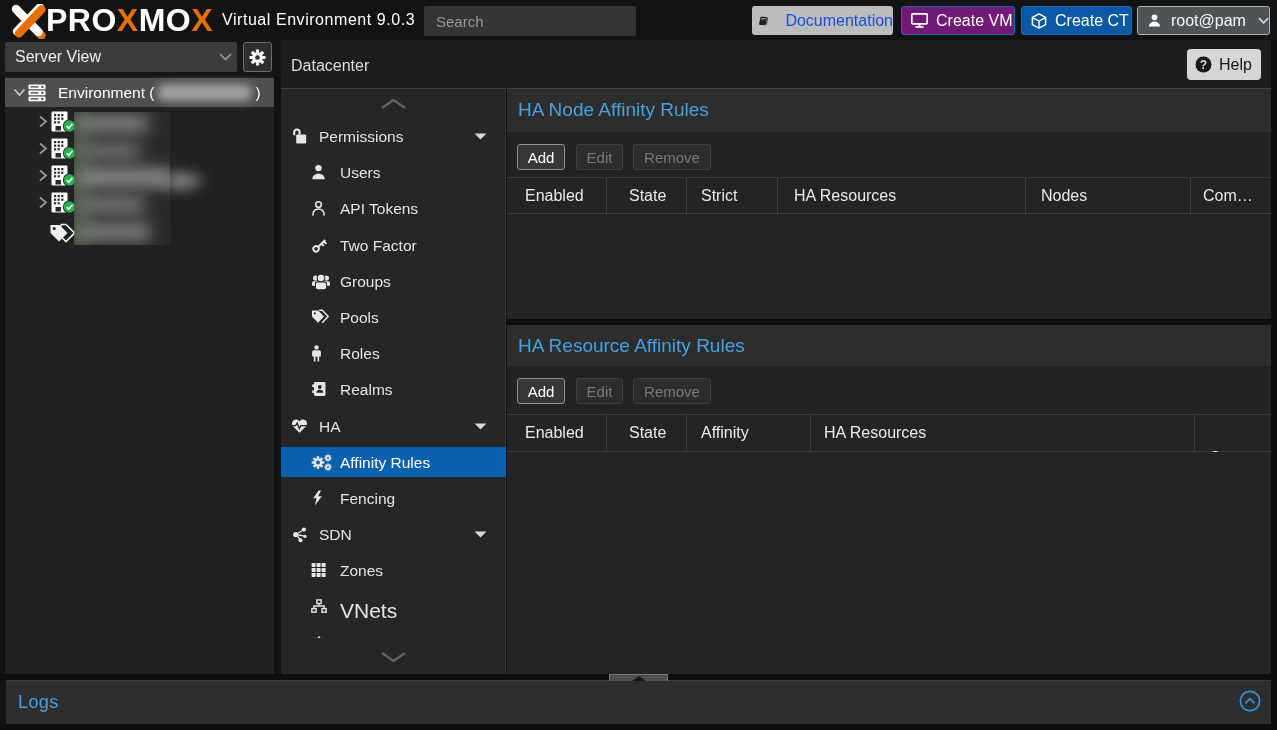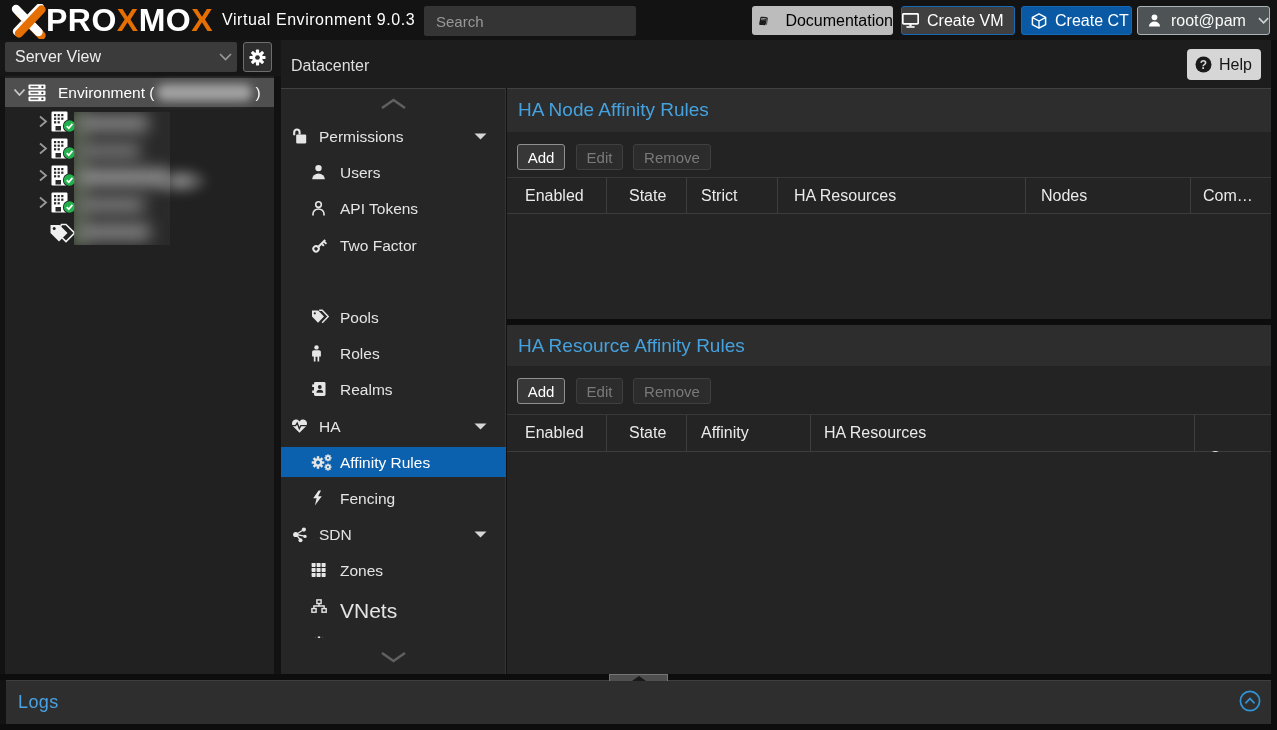--- a/index.html
+++ b/index.html
@@ -35,23 +35,23 @@
 
 <div class="abs flex" style="left:752px;top:6px;width:141px;height:29px;background:#bcbcbc;border-radius:3px;padding-left:7px;">
   <svg width="16" height="16" viewBox="0 0 16 16">
       <g transform="rotate(3 8 8)">
         <path fill="#1c1c1c" d="M3.4 0.9 H11.6 C12.7 0.9 13.4 1.7 13.25 2.7 L11.8 13.1 C11.65 14.2 10.7 15 9.6 15 H2.2 C1.1 15 0.4 14.2 0.55 13.1 L2 2.7 C2.15 1.7 3.4 0.9 3.4 0.9 Z"></path>
         <path fill="none" stroke="#1c1c1c" stroke-width="1.2" d="M14.6 1.6 L13 13.4 c-.1.9-.6 1.4-.6 1.4"></path>
         <rect x="3.5" y="3.1" width="7.8" height="1.15" fill="#bcbcbc"></rect>
         <rect x="3.2" y="5.5" width="7.8" height="1.15" fill="#bcbcbc"></rect>
       </g>
     </svg>
-  <span style="font-size:16px;color:#000000;margin-left:17px;">Documentation</span>
-</div>
-<div class="abs flex" style="left:901px;top:6px;width:114px;height:29px;background:#404040;border:1px solid #1668b5;border-radius:3px;">
+  <span style="font-size:16px;color:#1d4ed8;margin-left:17px;">Documentation</span>
+</div>
+<div class="abs flex" style="left:901px;top:6px;width:114px;height:29px;background:#701a75;border:1px solid #1668b5;border-radius:3px;padding-left:9px;">
   <svg width="17" height="15" viewBox="0 0 17 15">
       <rect x="0.8" y="0.8" width="15.4" height="10" rx="1" fill="none" stroke="#fff" stroke-width="1.7"></rect>
       <rect x="7.4" y="11" width="2.2" height="2.2" fill="#fff"></rect>
       <rect x="4.4" y="13.2" width="8.2" height="1.6" fill="#fff"></rect>
     </svg>
   <span style="font-size:16px;color:#fff;margin-left:8px;">Create VM</span>
 </div>
 <div class="abs flex" style="left:1021px;top:6px;width:111px;height:29px;background:#0a59a5;border:1px solid #1668b5;border-radius:3px;padding-left:9px;">
   <svg width="16" height="16" viewBox="0 0 16 16">
       <path d="M8 0.9 L14.6 4.4 V11.6 L8 15.1 L1.4 11.6 V4.4 Z" fill="none" stroke="#fff" stroke-width="1.5" stroke-linejoin="round"></path>
@@ -284,20 +284,37 @@
         <svg width="17" height="17" viewBox="0 0 17 17">
           <g transform="rotate(-44 8.5 8.5)">
             <circle cx="3.7" cy="8.5" r="2.7" fill="none" stroke="#e6e6e6" stroke-width="2"></circle>
             <rect x="6.2" y="7.5" width="10.2" height="2.1" fill="#e6e6e6"></rect>
             <rect x="10.4" y="9.2" width="1.9" height="2.6" fill="#e6e6e6"></rect>
             <rect x="13.6" y="9.2" width="1.9" height="3" fill="#e6e6e6"></rect>
           </g>
         </svg>
       </div>
       <span style="position:absolute;left:59px;top:10px;font-size:15.5px;color:#e4e4e4;">Two Factor</span>
+    </div>
+<div class="abs" style="left:0;top:145px;width:225px;height:36px;">
+      <div style="position:absolute;left:30px;top:9px;">
+        <svg width="20" height="18" viewBox="0 0 20 18">
+          <g fill="#e6e6e6">
+            <circle cx="4.6" cy="6" r="2.6"></circle>
+            <rect x="1" y="9.2" width="7.2" height="4.8" rx="1.6"></rect>
+            <circle cx="15.4" cy="6" r="2.6"></circle>
+            <rect x="11.8" y="9.2" width="7.2" height="4.8" rx="1.6"></rect>
+          </g>
+          <circle cx="10" cy="6" r="4.4" fill="#262626"></circle>
+          <circle cx="10" cy="6" r="3.3" fill="#e6e6e6"></circle>
+          <rect x="3.9" y="9.6" width="12.2" height="8" rx="2.4" fill="#262626"></rect>
+          <rect x="4.9" y="10.6" width="10.2" height="6.6" rx="2" fill="#e6e6e6"></rect>
+        </svg>
+      </div>
+      <span style="position:absolute;left:59px;top:10px;font-size:15.5px;color:#e4e4e4;">Groups</span>
     </div>
 <div class="abs" style="left:0;top:181px;width:225px;height:36px;">
       <div style="position:absolute;left:30px;top:10px;">
         <svg width="18" height="15" viewBox="0 0 18 15">
           <path d="M8.2 1.2 h3 l6 6.3 -6 6.3" fill="none" stroke="#e6e6e6" stroke-width="1.5"></path>
           <path d="M1 1.5 h6.2 l5.8 6 -6 6.2 L1 7.5 Z" fill="#e6e6e6"></path>
           <circle cx="3.8" cy="4.3" r="1.1" fill="#262626"></circle>
         </svg>
       </div>
       <span style="position:absolute;left:59px;top:10px;font-size:15.5px;color:#e4e4e4;">Pools</span>

